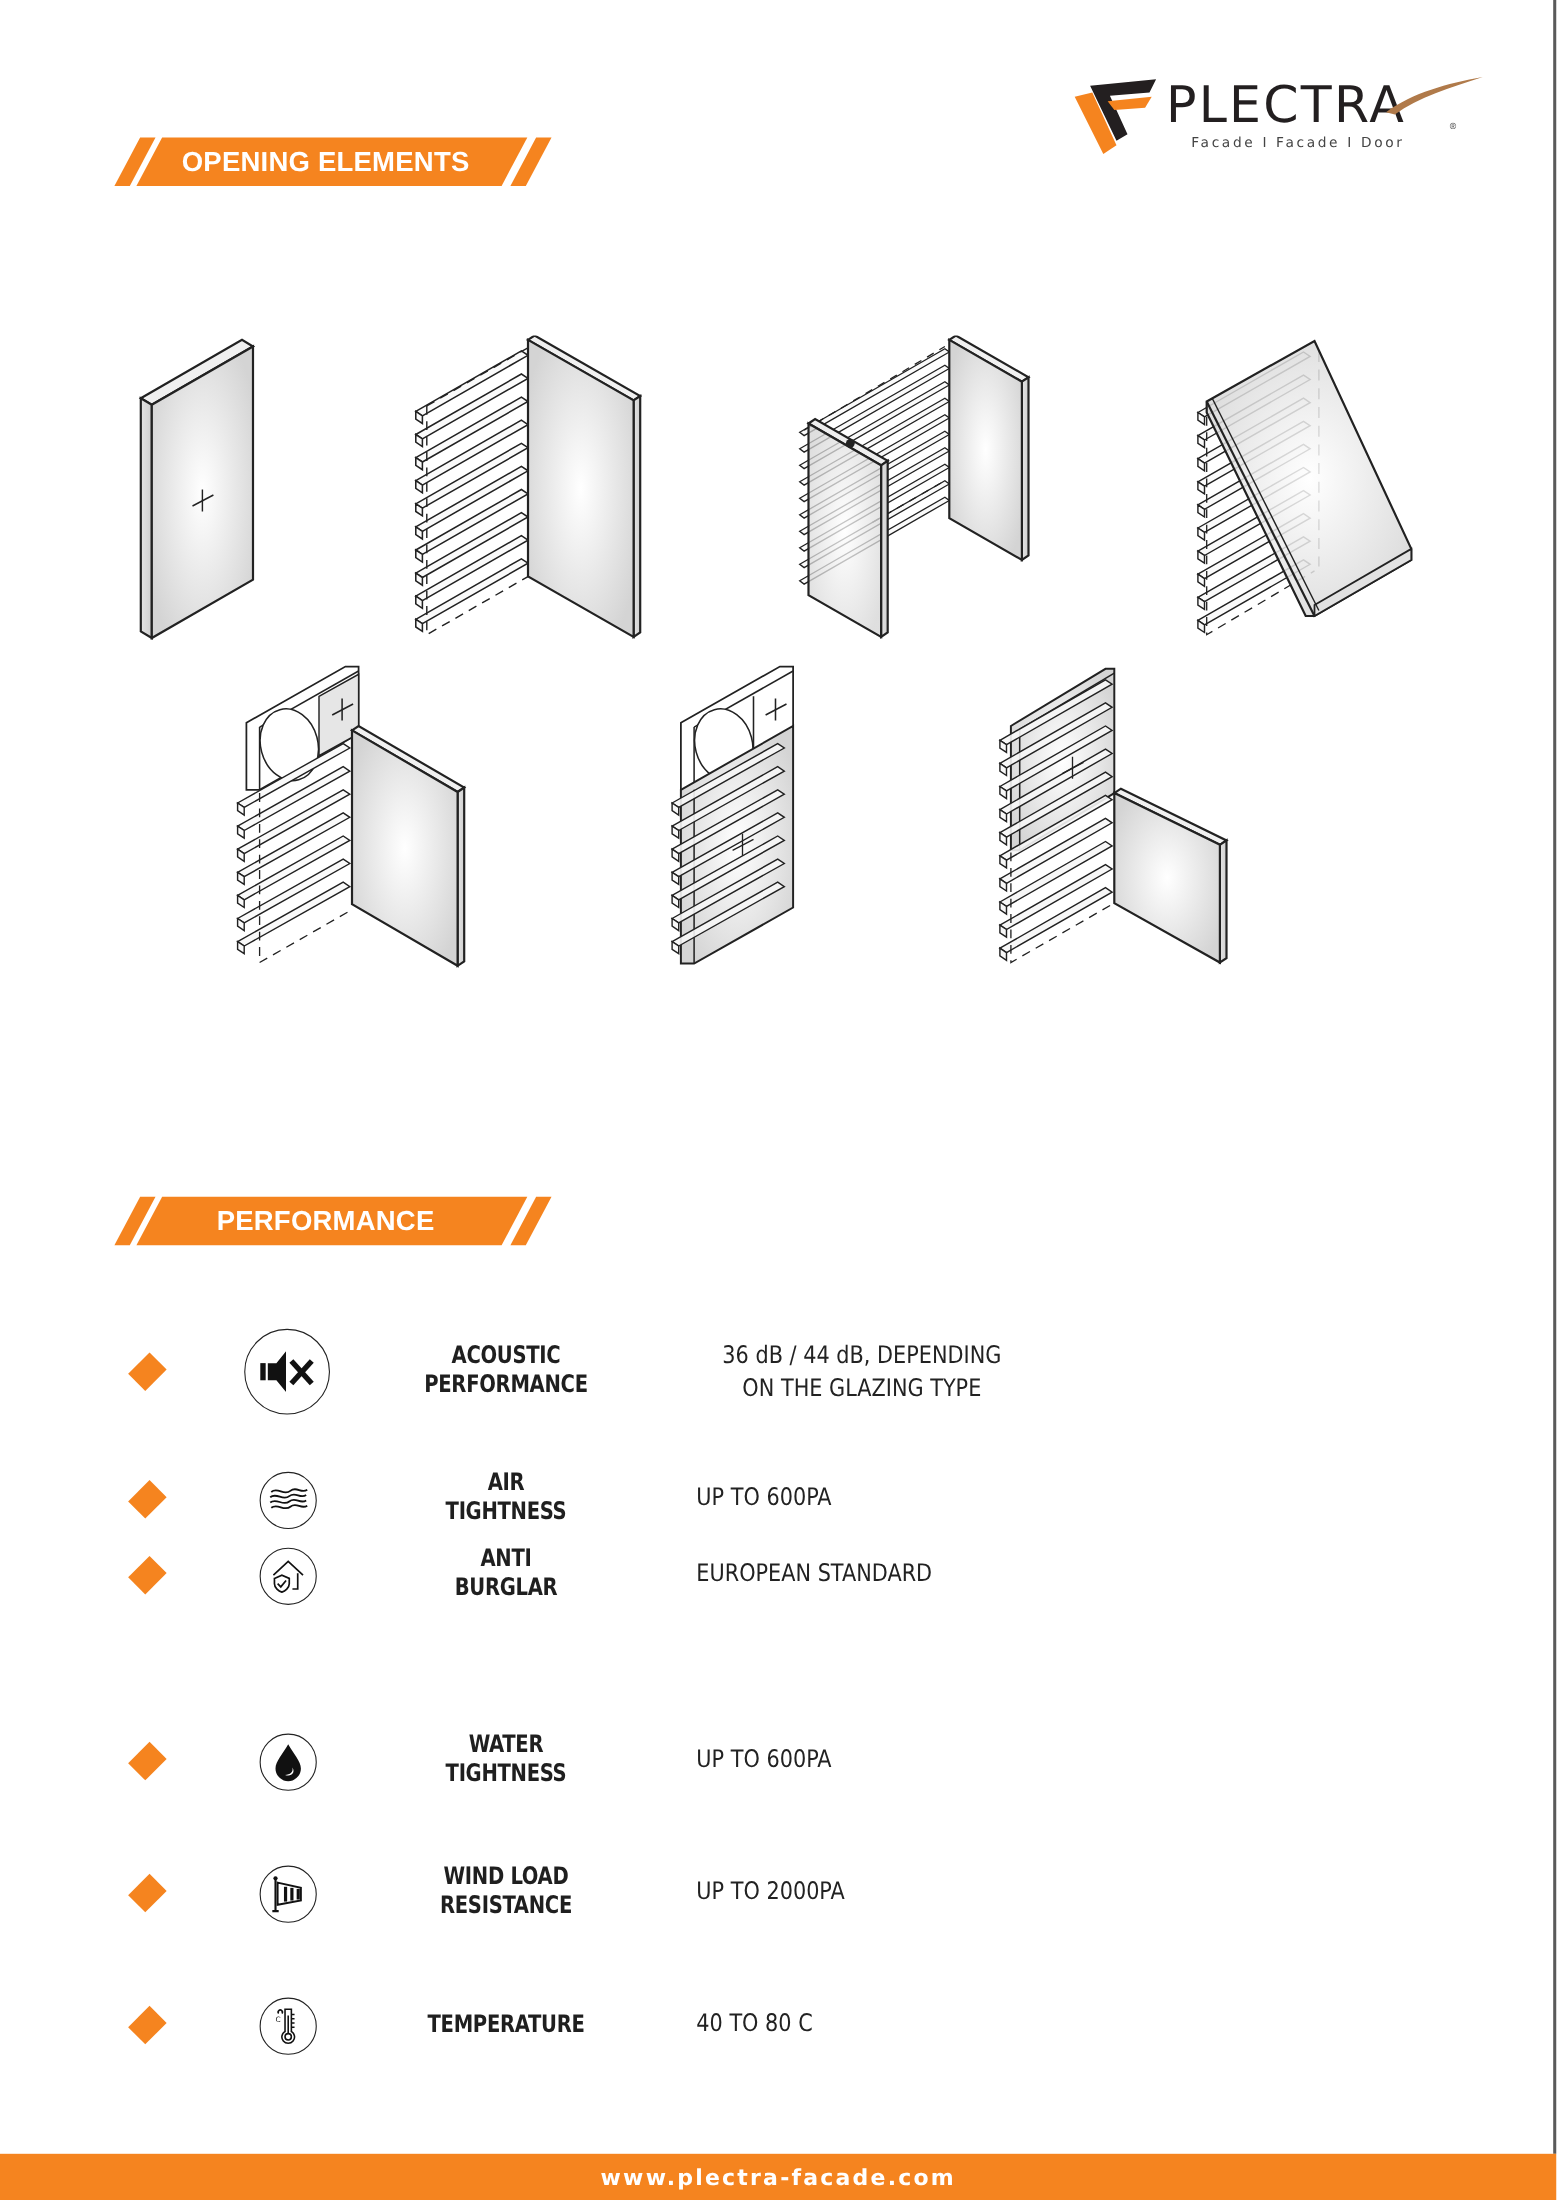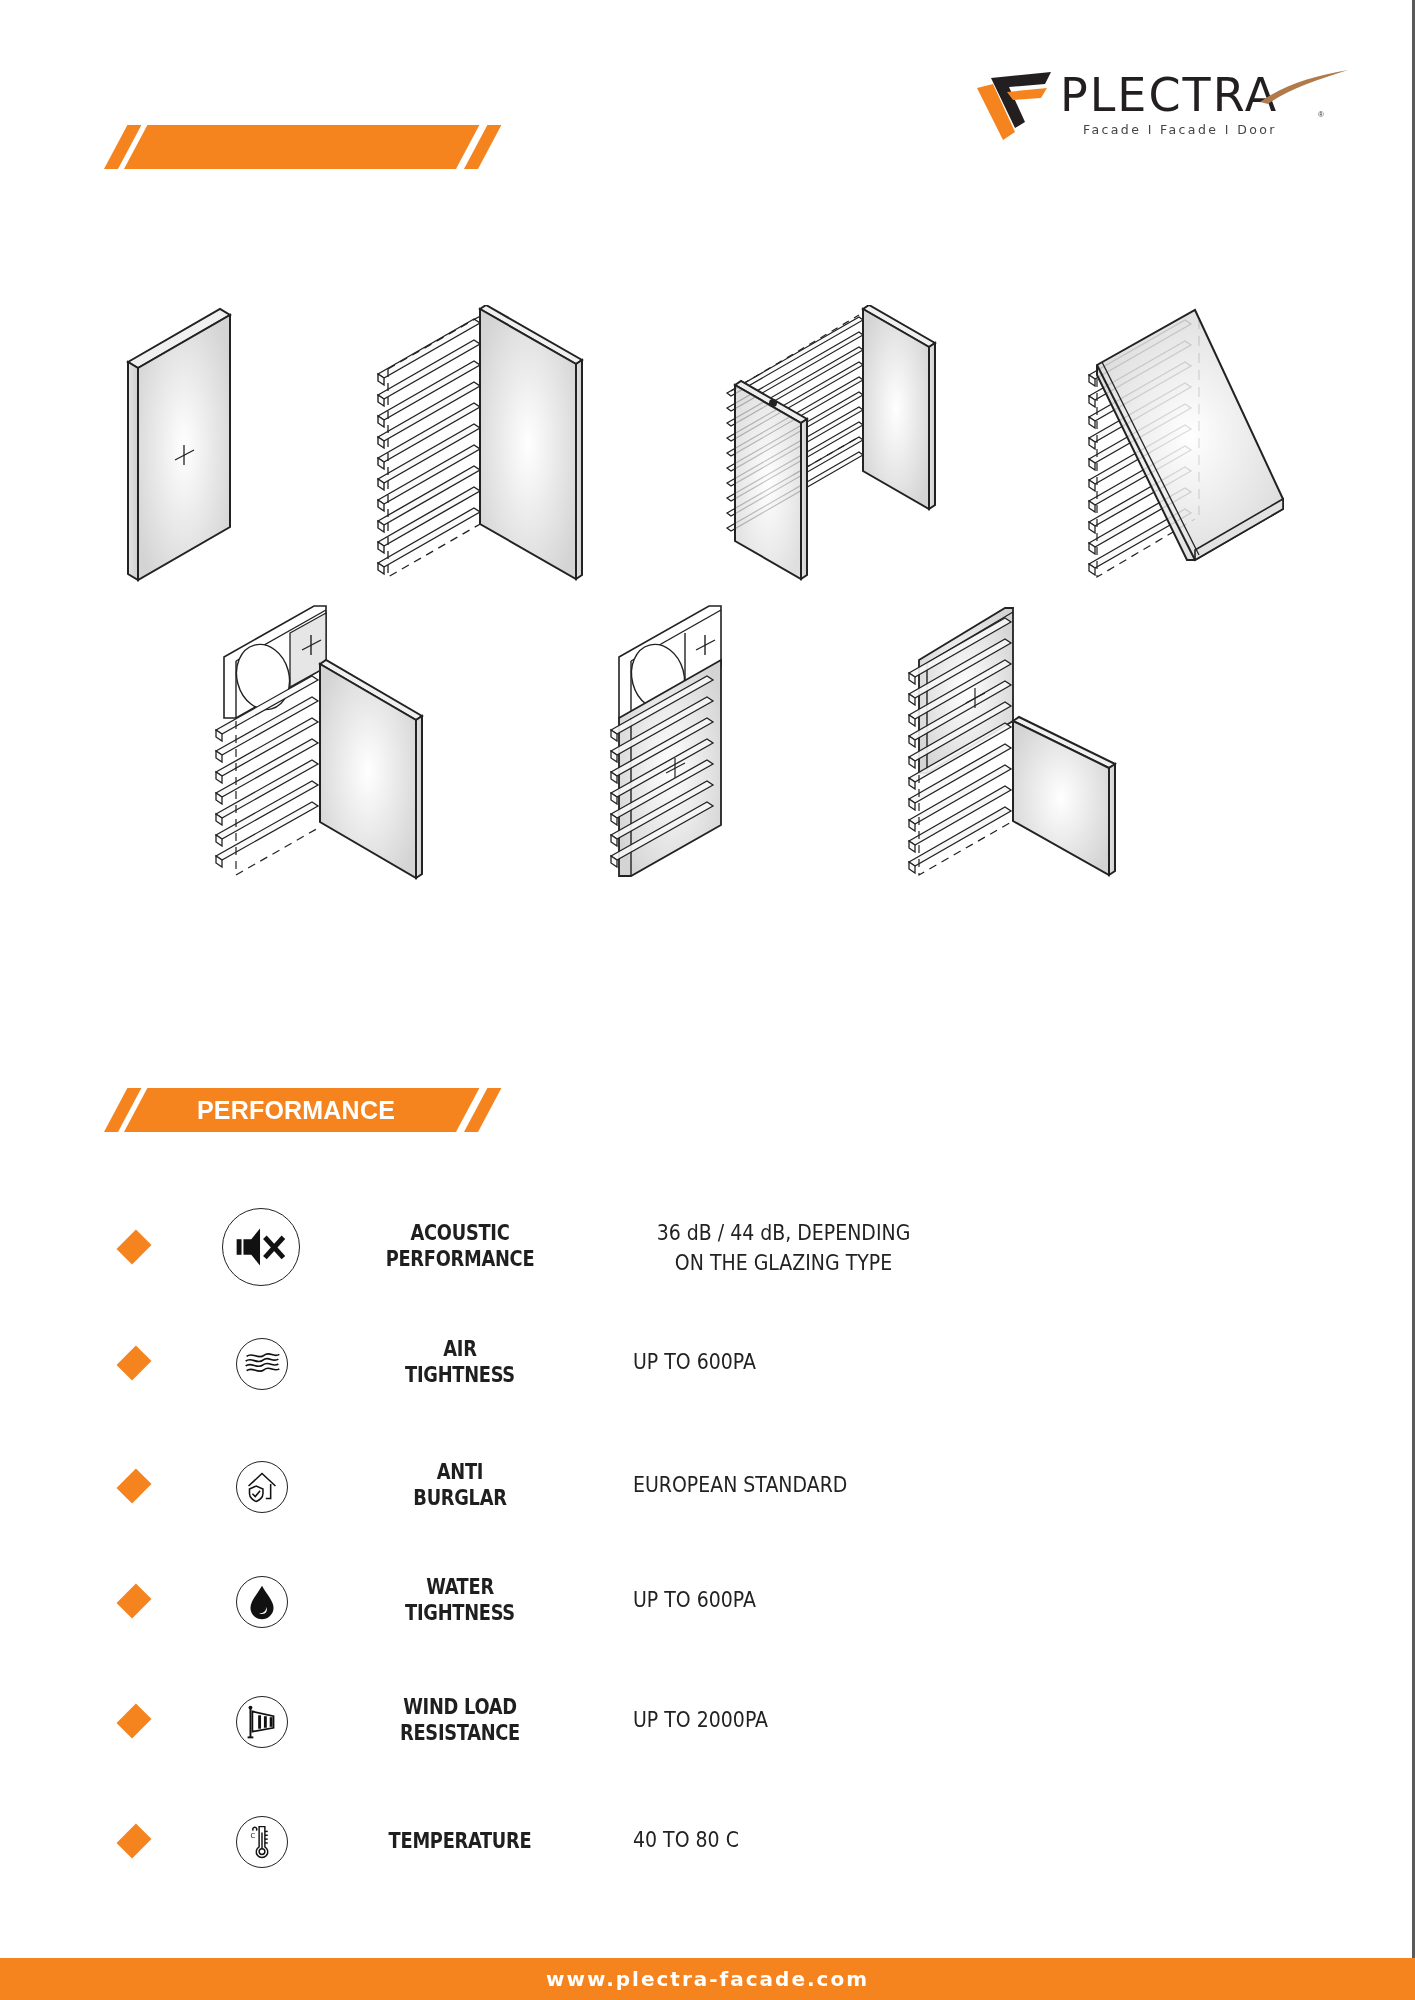--- a/index.html
+++ b/index.html
@@ -100,20 +100,21 @@
     <path d="M30,36 C55,18 85,10 118,4 C88,14 60,22 38,38 Z" fill="#b07a4a"></path>
   </svg>
   <div class="reg">®</div>
   <div class="tag">Facade  I  Facade  I  Door</div>
 </div>
 
 <div class="banner" id="banner-opening">
   <div class="slash1"></div>
   <div class="bar"></div>
   <div class="slash2"></div>
+  <div class="label">OPENING ELEMENTS</div>
 </div>
 
 <svg width="0" height="0" style="position:absolute">
   <defs>
     <radialGradient id="glass" cx="50%" cy="50%" r="60%">
       <stop offset="0%" stop-color="#ffffff"></stop>
       <stop offset="100%" stop-color="#d4d4d4"></stop>
     </radialGradient>
     <linearGradient id="edge" x1="0" x2="1">
       <stop offset="0" stop-color="#e4e4e4"></stop>
@@ -365,21 +366,21 @@
       </g>
     </svg>
   </div>
   <div class="name" style="top:18px;">
     <div>AIR</div>
     <div>TIGHTNESS</div>
   </div>
   <div class="value" style="top:29px;">UP TO 600PA</div>
 </div>
 
-<div class="perf-row" style="top:1441px;">
+<div class="perf-row" style="top:1387px;">
   <div class="bullet" style="top:34px;"></div>
   <div class="icon" style="left:236px; top:20px; width:52px; height:52px;">
     <svg viewBox="0 0 52 52">
       <g fill="none" stroke="#111" stroke-width="1.6">
         <polyline points="12,25 26,12 40,25"></polyline>
         <polyline points="30,38 35,38 35,23"></polyline>
         <path d="M13,28 L20,25 L27,28 L27,33 C27,37 23,40 20,41 C17,40 13,37 13,33 Z"></path>
         <polyline points="16,33 19,36 24,30"></polyline>
       </g>
     </svg>

